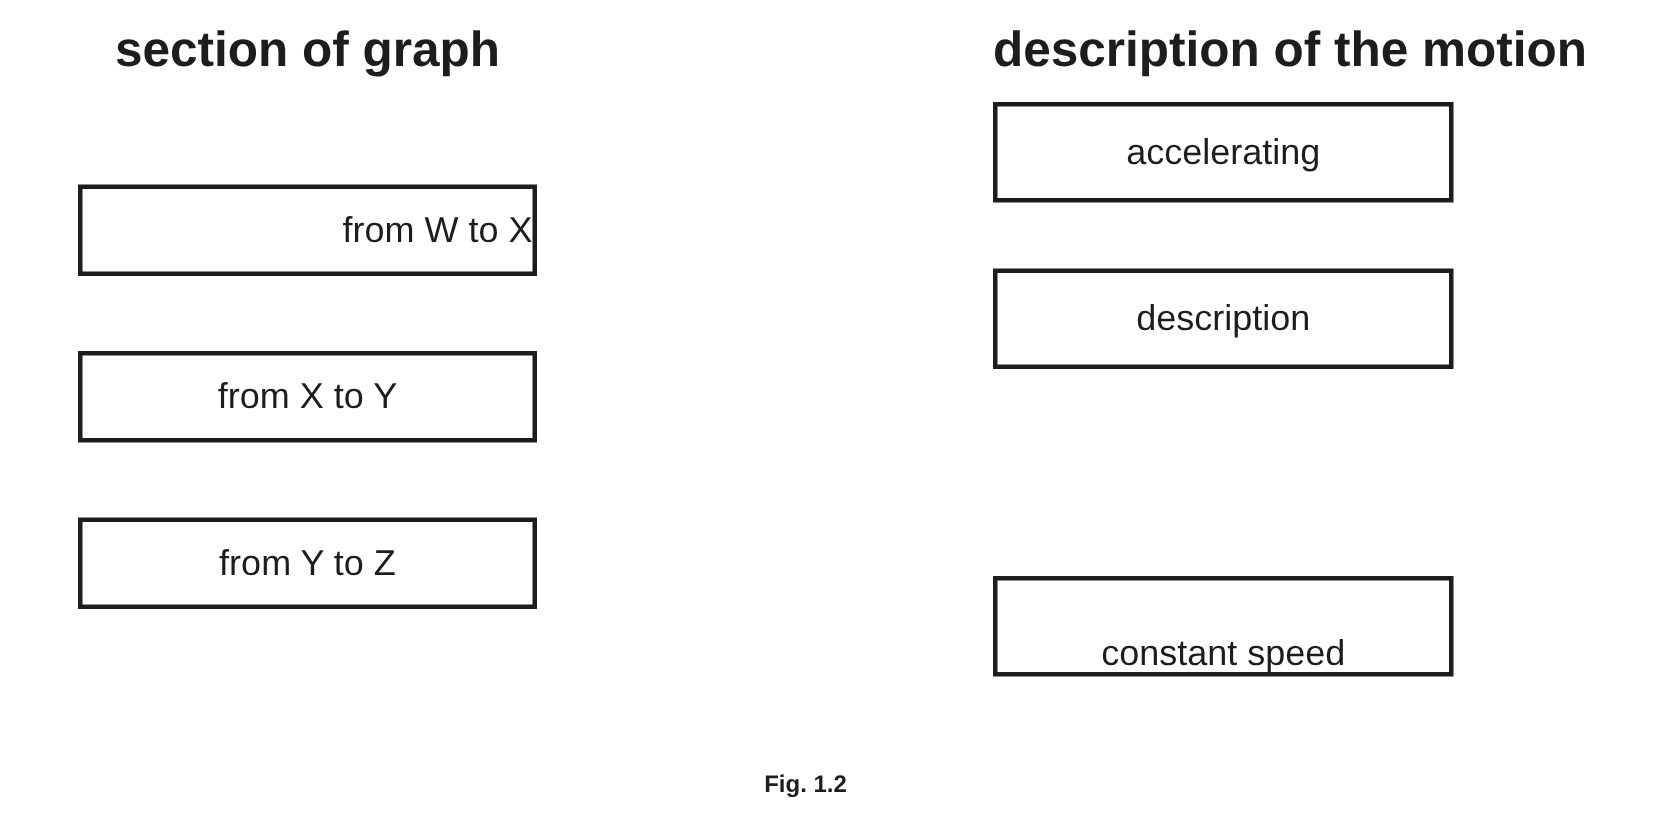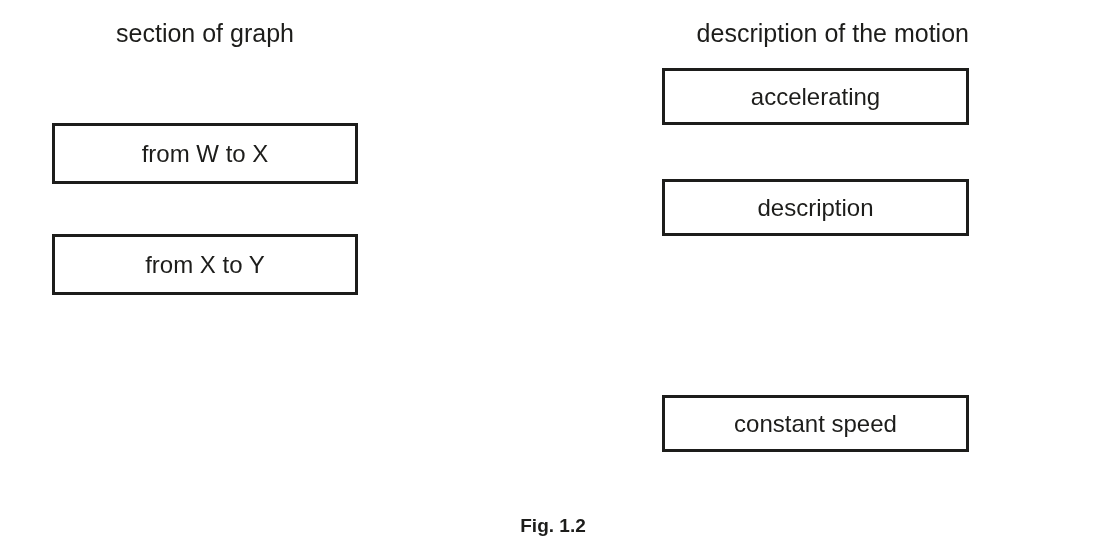--- a/index.html
+++ b/index.html
@@ -12,78 +12,81 @@
     width: 1117px;
     height: 557px;
     background: #ffffff;
     font-family: "Liberation Sans", sans-serif;
     color: #1d1d1b;
     overflow: hidden;
   }
   .col-heading {
     position: absolute;
     text-align: center;
-    font-weight: normal;
-    font-size: 25px;
+    font-weight: bold;
+    font-size: 33px;
     line-height: 28px;
     white-space: nowrap;
   }
   .heading-left  { left: 52px;  width: 306px; top: 19px; }
   .heading-right { left: 662px; width: 307px; top: 19px; text-align: right; }
 
   .match-box {
     position: absolute;
     box-sizing: border-box;
     border: 3px solid #1d1d1b;
     background: #ffffff;
     display: flex;
     align-items: center;
     justify-content: center;
     font-size: 24px;
     line-height: 1;
   }
   .left-box  { left: 52px;  width: 306px; height: 61px; }
-  .right-box { left: 662px; width: 307px; height: 57px; }
+  .right-box { left: 662px; width: 307px; height: 67px; }
 
-  .lbox-0 { top: 123px; }
+  .lbox-0 { top: 123px; justify-content: flex-end; }
   .lbox-1 { top: 234px; text-align: center; }
   .lbox-2 { top: 345px; }
 
   .rbox-0 { top: 68px;  }
   .rbox-1 { top: 179px; }
   .rbox-2 { top: 290px; }
-  .rbox-3 { top: 395px; }
+  .rbox-3 { top: 384px; align-items: flex-end; }
 
   .fig-caption {
     position: absolute;
     top: 515px;
-    left: 16px;
+    left: 0;
     width: 1074px;
     text-align: center;
     font-weight: bold;
-    font-size: 19px;
+    font-size: 16px;
   }
 </style>
 </head>
 <body>
 
 <div class="canvas">
 
   <div class="col-heading heading-left">section of graph</div>
 
   <div class="col-heading heading-right">description of the motion</div>
 
   <div class="match-box left-box lbox-0">
     <span>from W to X</span>
   </div>
 
   <div class="match-box left-box lbox-1">
     <span>from X to Y</span>
   </div>
 
+  <div class="match-box left-box lbox-2">
+    <span>from Y to Z</span>
+  </div>
 
   <div class="match-box right-box rbox-0">
     <span>accelerating</span>
   </div>
 
   <div class="match-box right-box rbox-1">
     <span>description</span>
   </div>
 
 

